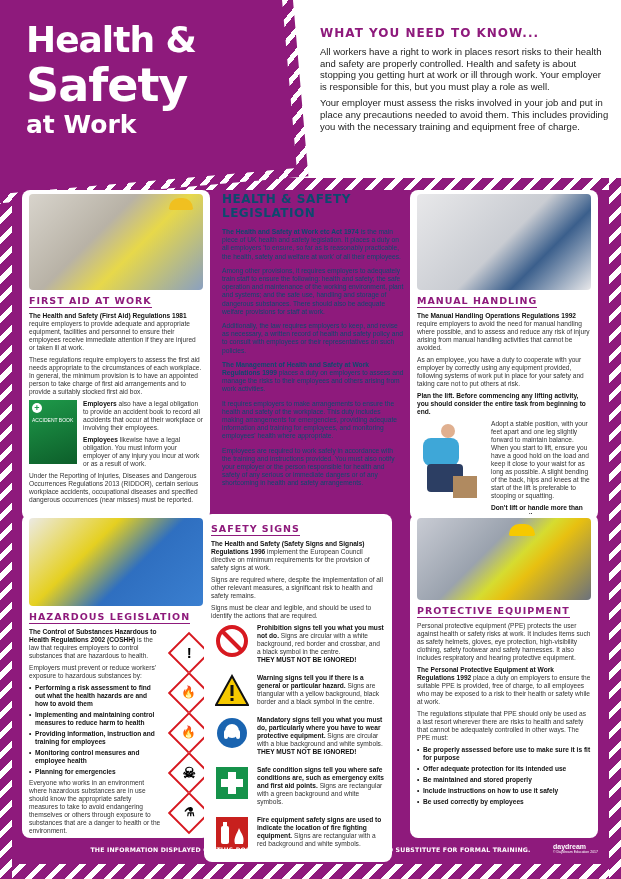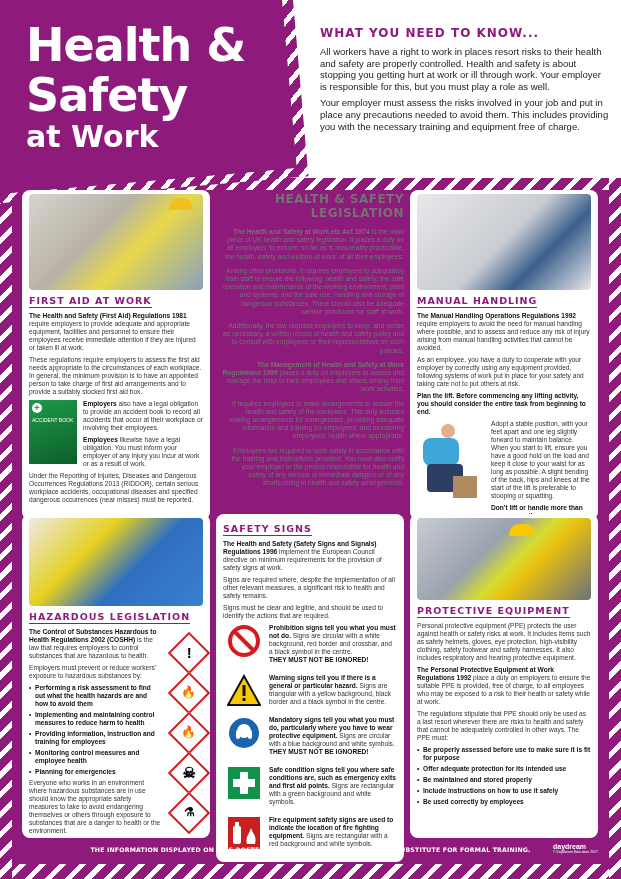--- a/index.html
+++ b/index.html
@@ -3,35 +3,35 @@
 <meta charset="utf-8">
 <style>
 *{box-sizing:border-box;margin:0;padding:0}
 body{width:621px;height:879px;overflow:hidden;background:#fff;font-family:"Liberation Sans",sans-serif;position:relative}
 .poster{position:absolute;inset:0;background:#fff}
 .purple-bg{position:absolute;left:0;top:178px;width:621px;height:701px;background:#8e1a7c}
 .stripe-band{position:absolute;background:repeating-linear-gradient(135deg,#fff 0 5px,#8e1a7c 5px 14px)}
 .title-ribbon{position:absolute;left:-20px;top:-10px;width:300px;height:205px;background:#8e1a7c;transform:rotate(-5deg);transform-origin:top left;border:0}
 .title-ribbon-stripe{position:absolute;left:-30px;top:-20px;width:320px;height:225px;background:repeating-linear-gradient(135deg,#fff 0 5px,#8e1a7c 5px 14px);transform:rotate(-5deg);transform-origin:top left}
 .title{position:absolute;left:26px;top:22px;color:#fff;font-family:"DejaVu Sans",sans-serif;font-weight:bold;line-height:1}
-.title .l1{font-size:46px;letter-spacing:-1px;display:block}
+.title .l1{font-size:36px;letter-spacing:-1px;display:block}
 .title .l2{font-size:46px;letter-spacing:-1px;display:block;margin-top:4px}
-.title .l3{font-size:30px;display:block;margin-top:4px}
+.title .l3{font-size:25px;display:block;margin-top:4px}
 .know{position:absolute;left:320px;top:26px;width:290px}
 .know h2{font-family:"DejaVu Sans",sans-serif;font-weight:bold;color:#8e1a7c;font-size:12px;letter-spacing:1px;margin-bottom:6px}
 .know p{font-size:9.5px;line-height:11.6px;color:#222;margin-bottom:5px}
 .card{position:absolute;background:#fff;border-radius:8px;padding:4px 7px;overflow:hidden}
 .photo{border-radius:4px;width:100%;position:relative;overflow:hidden}
 .sec-h{font-family:"DejaVu Sans",sans-serif;font-weight:bold;color:#8e1a7c;font-size:9.5px;letter-spacing:1px;border-bottom:1.5px solid #8e1a7c;display:inline-block;padding-bottom:1px;margin:0 0 4px}
 .card p{font-size:6.6px;line-height:8px;color:#333;margin-bottom:4px}
 .card p b{color:#111}
 .card ul{list-style:none}
 .card li{font-size:6.6px;line-height:8px;color:#111;font-weight:bold;margin-bottom:3px;padding-left:6px;position:relative}
 .card li:before{content:"•";position:absolute;left:0}
-.legis{position:absolute;left:222px;top:186px;width:182px;color:#737373;text-align:right}
+.legis{position:absolute;left:222px;top:186px;width:182px;color:#0c4a6e;text-align:left}
 .legis h3{font-family:"DejaVu Sans",sans-serif;font-weight:bold;font-size:12px;line-height:14px;margin:6px 0 8px;letter-spacing:.5px}
 .legis p{font-size:6.7px;line-height:8.2px;margin-bottom:6px}
 .footer{position:absolute;left:0;top:846px;width:621px;text-align:center;color:#fff;font-family:"DejaVu Sans",sans-serif;font-weight:bold;font-size:6.2px;letter-spacing:.2px}
 .logo{position:absolute;left:553px;top:843px;color:#fff;font-size:7px;font-weight:bold}
 .logo small{display:block;font-size:3.5px;font-weight:normal}
 .signrow{display:flex;align-items:flex-start;margin-bottom:6px}
 .signicon{width:34px;height:34px;flex:none;margin-right:8px;margin-left:4px}
 .ghs{position:absolute;width:30px;height:30px;border:2.5px solid #d71920;transform:rotate(45deg);background:#fff}
 .ghs span{display:block;transform:rotate(-45deg);text-align:center;font-size:15px;line-height:25px;font-weight:bold}
 </style>
@@ -134,21 +134,21 @@
         <span style="font-size:12px">🔥</span>
       </div>
     <div class="ghs" style="left:152px;top:244px">
         <span>☠</span>
       </div>
     <div class="ghs" style="left:152px;top:284px">
         <span style="font-size:12px">⚗</span>
       </div>
   </div>
 
-  <div class="card" style="left:216px;top:514px;width:188px;height:348px">
+  <div class="card" style="left:204px;top:514px;width:188px;height:348px">
     <div class="sec-h">SAFETY SIGNS</div>
     <p><b>The Health and Safety (Safety Signs and Signals) Regulations 1996</b><span> implement the European Council directive on minimum requirements for the provision of safety signs at work.</span></p>
     <p>Signs are required where, despite the implementation of all other relevant measures, a significant risk to health and safety remains.</p>
     <p>Signs must be clear and legible, and should be used to identify the actions that are required.</p>
     <div class="signrow">
       <svg class="signicon" viewBox="0 0 34 34">
           <circle cx="17" cy="17" r="14" fill="#fff" stroke="#d71920" stroke-width="4"></circle>
           <line x1="7" y1="7" x2="27" y2="27" stroke="#d71920" stroke-width="4"></line>
         </svg>
       <div>

